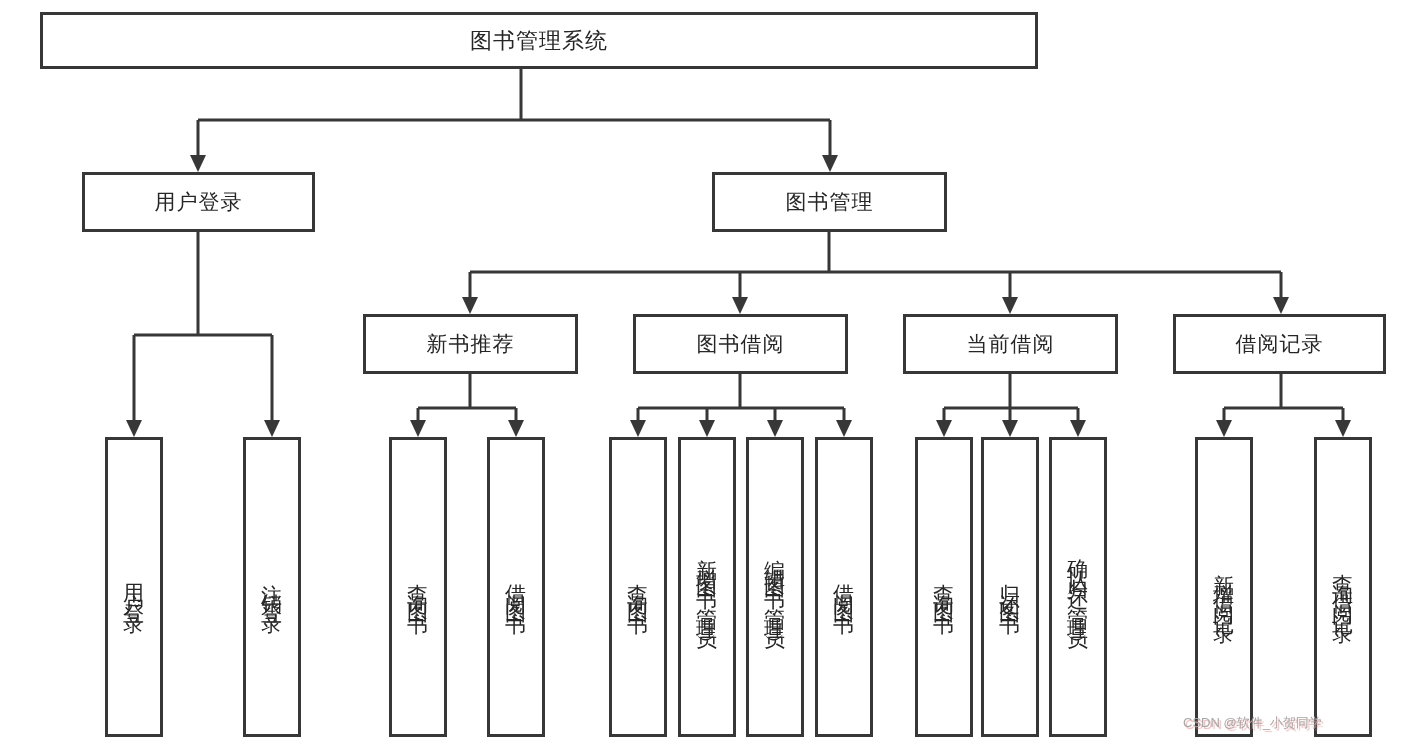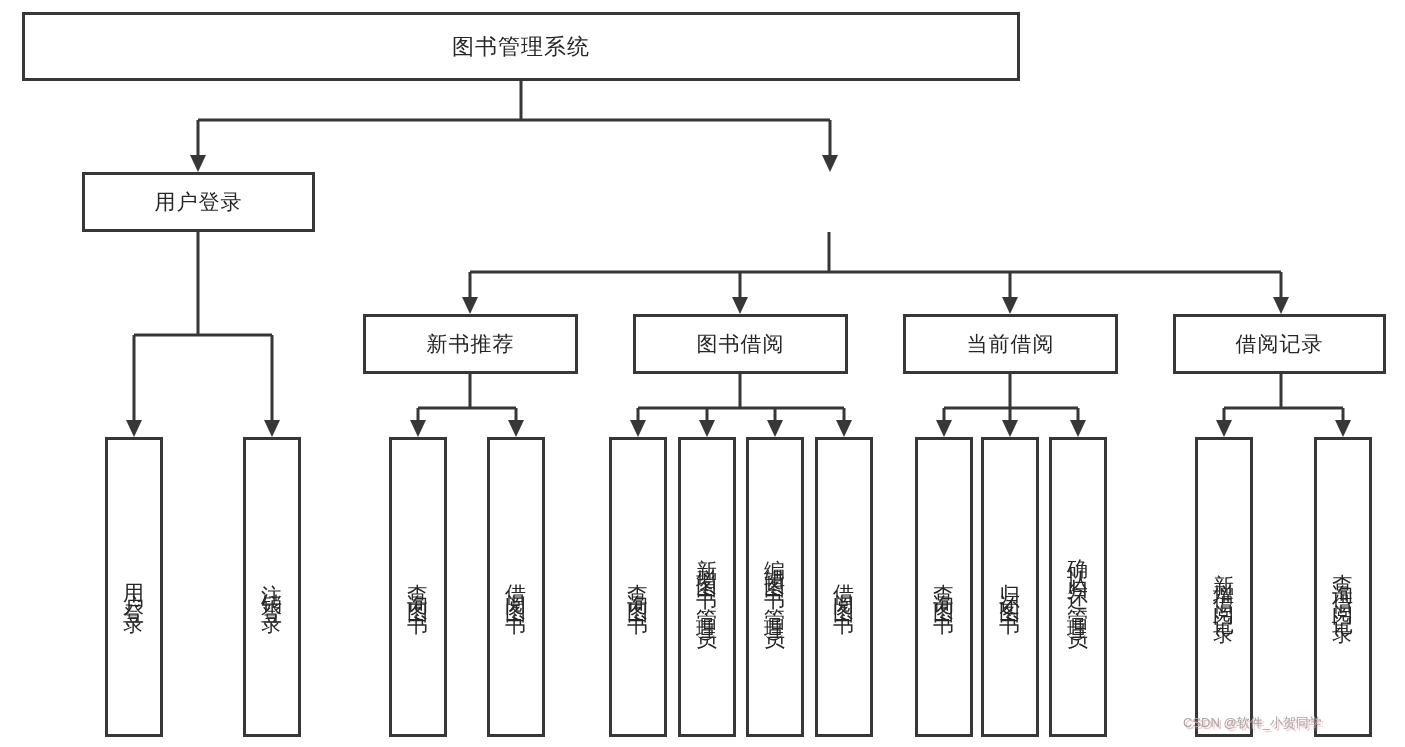--- a/index.html
+++ b/index.html
@@ -80,23 +80,24 @@
       <polygon points="767,420 783,420 775,437"></polygon>
       <polygon points="836,420 852,420 844,437"></polygon>
       <polygon points="936,420 952,420 944,437"></polygon>
       <polygon points="1002,420 1018,420 1010,437"></polygon>
       <polygon points="1070,420 1086,420 1078,437"></polygon>
       <polygon points="1216,420 1232,420 1224,437"></polygon>
       <polygon points="1335,420 1351,420 1343,437"></polygon>
     </g>
   </svg>
 
-  <div class="node rootnode" style="left:22px;top:12px;width:998px;height:69px">图书管理系统</div>
+  <div class="node rootnode" style="left:40px;top:12px;width:998px;height:57px">图书管理系统</div>
 
   <div class="node hnode" style="left:82px;top:172px;width:233px;height:60px">用户登录</div>
+  <div class="node hnode" style="left:712px;top:172px;width:235px;height:60px">图书管理</div>
 
   <div class="node hnode" style="left:633px;top:314px;width:215px;height:60px">图书借阅</div>
   <div class="node hnode" style="left:363px;top:314px;width:215px;height:60px">新书推荐</div>
   <div class="node hnode" style="left:903px;top:314px;width:215px;height:60px">当前借阅</div>
   <div class="node hnode" style="left:1173px;top:314px;width:213px;height:60px">借阅记录</div>
 
   <div class="node leaf" style="left:105px;top:437px;width:58px;height:300px">用户登录</div>
   <div class="node leaf" style="left:243px;top:437px;width:58px;height:300px">注销登录</div>
 
   <div class="node leaf" style="left:389px;top:437px;width:58px;height:300px">查询图书</div>

